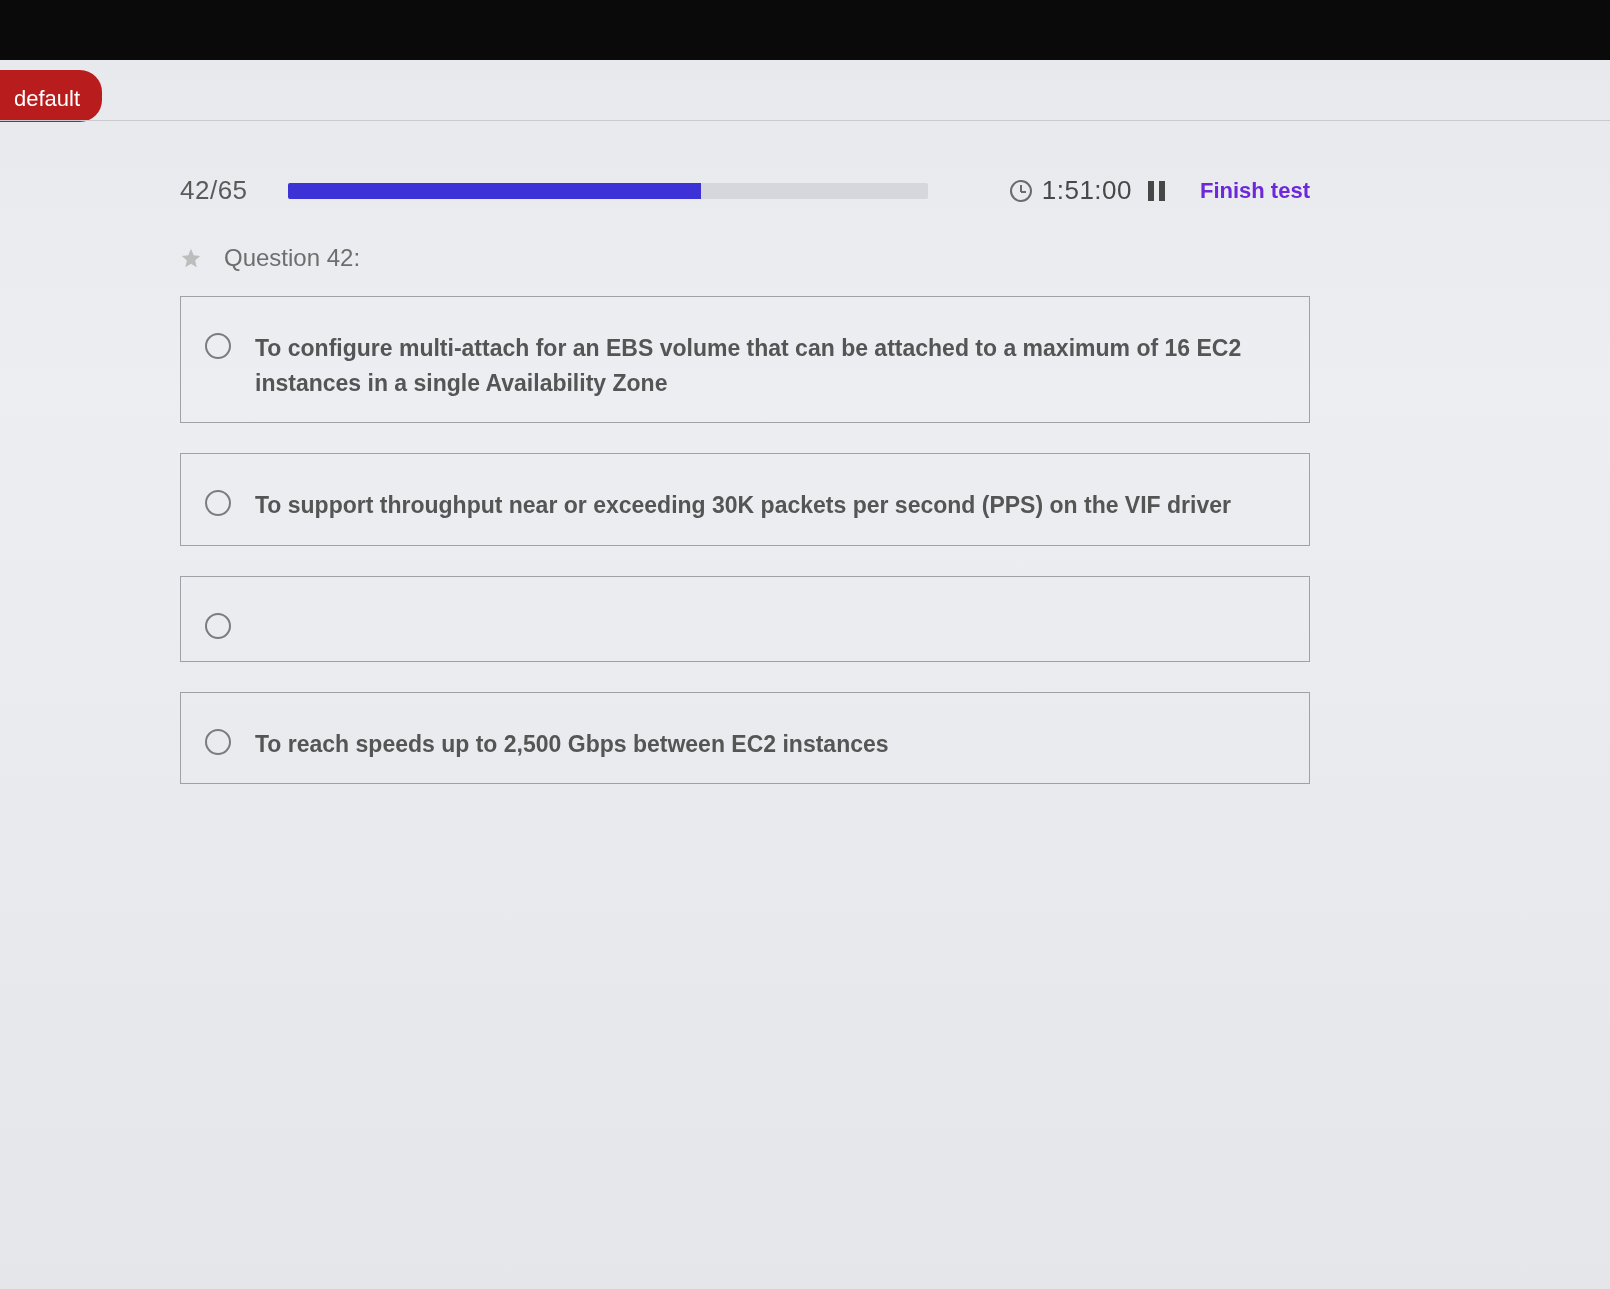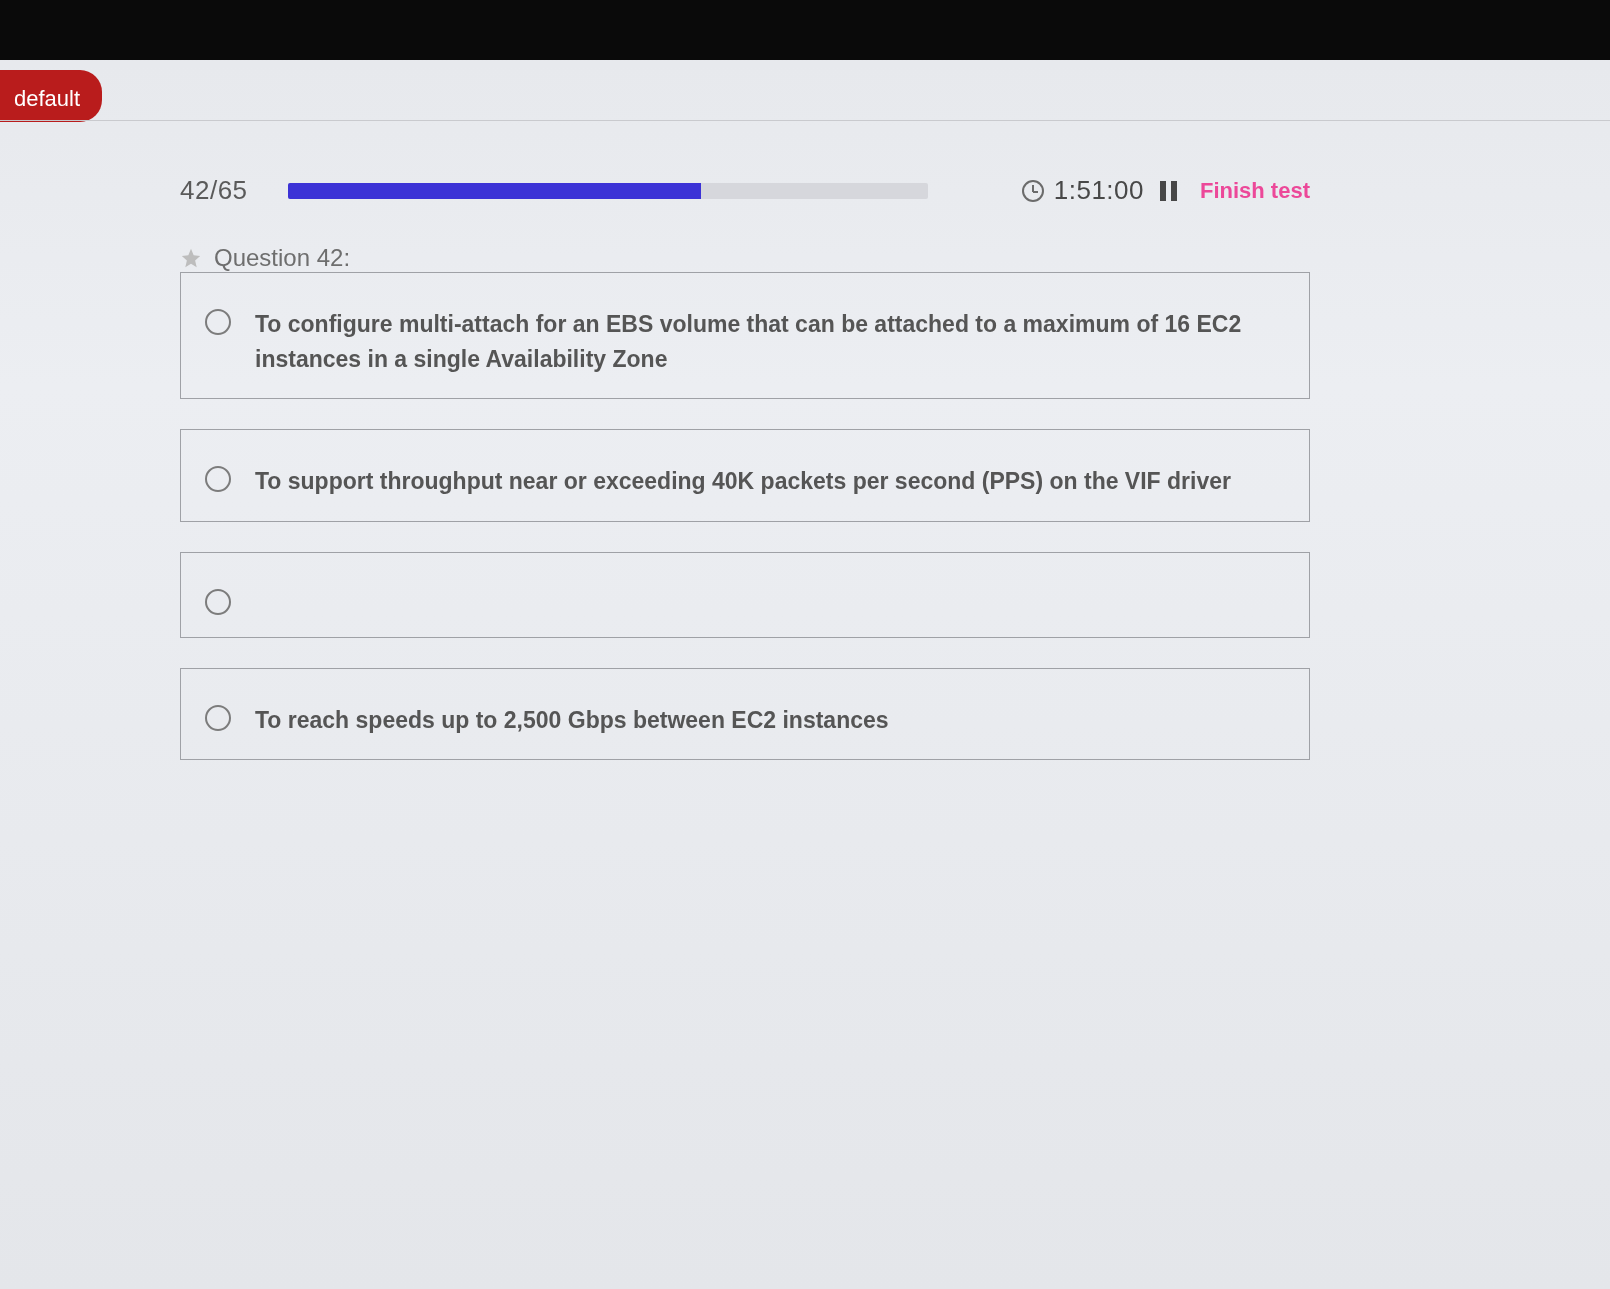--- a/index.html
+++ b/index.html
@@ -112,30 +112,31 @@
     gap: 5px;
     margin-left: 6px;
   }
   .pause-icon span {
     width: 6px; height: 100%;
     background: #474747;
   }
   .finish-link {
     font-size: 22px;
     font-weight: 700;
-    color: #ec4899;
+    color: #6d28d9;
     cursor: pointer;
-    margin-left: 12px;
+    margin-left: 24px;
   }
 
   
   .question-header {
     display: flex;
     align-items: center;
-    gap: 12px;
+    gap: 22px;
+    margin-bottom: 24px;
     color: #7a7a7a;
   }
   .star-icon svg { display: block; }
   .question-label {
     font-size: 24px;
     color: #6e6e6e;
   }
 
   
   .question-body {
@@ -212,21 +213,21 @@
   </div>
 
 
   <div class="options">
     <label class="option">
       <span class="radio"></span>
       <span class="option-text">To configure multi-attach for an EBS volume that can be attached to a maximum of 16 EC2 instances in a single Availability Zone</span>
     </label>
     <label class="option">
       <span class="radio"></span>
-      <span class="option-text">To support throughput near or exceeding 40K packets per second (PPS) on the VIF driver</span>
+      <span class="option-text">To support throughput near or exceeding 30K packets per second (PPS) on the VIF driver</span>
     </label>
     <label class="option">
       <span class="radio"></span>
     </label>
     <label class="option">
       <span class="radio"></span>
       <span class="option-text">To reach speeds up to 2,500 Gbps between EC2 instances</span>
     </label>
   </div>
 

